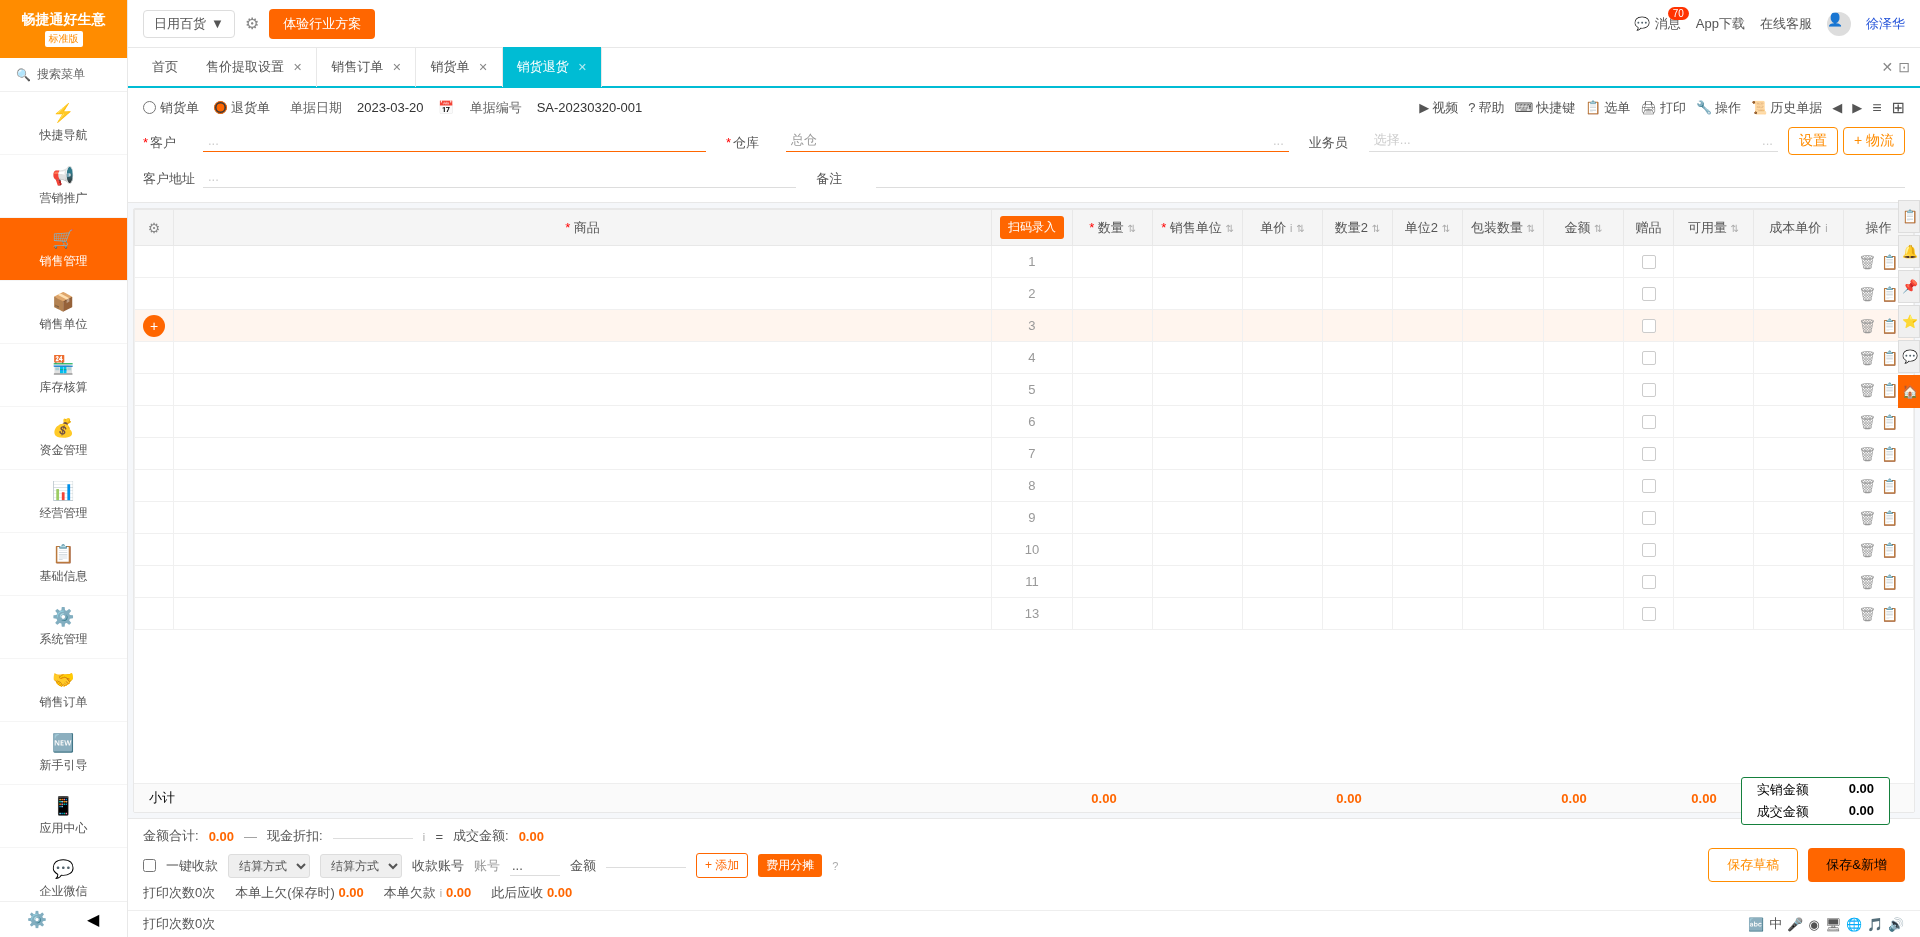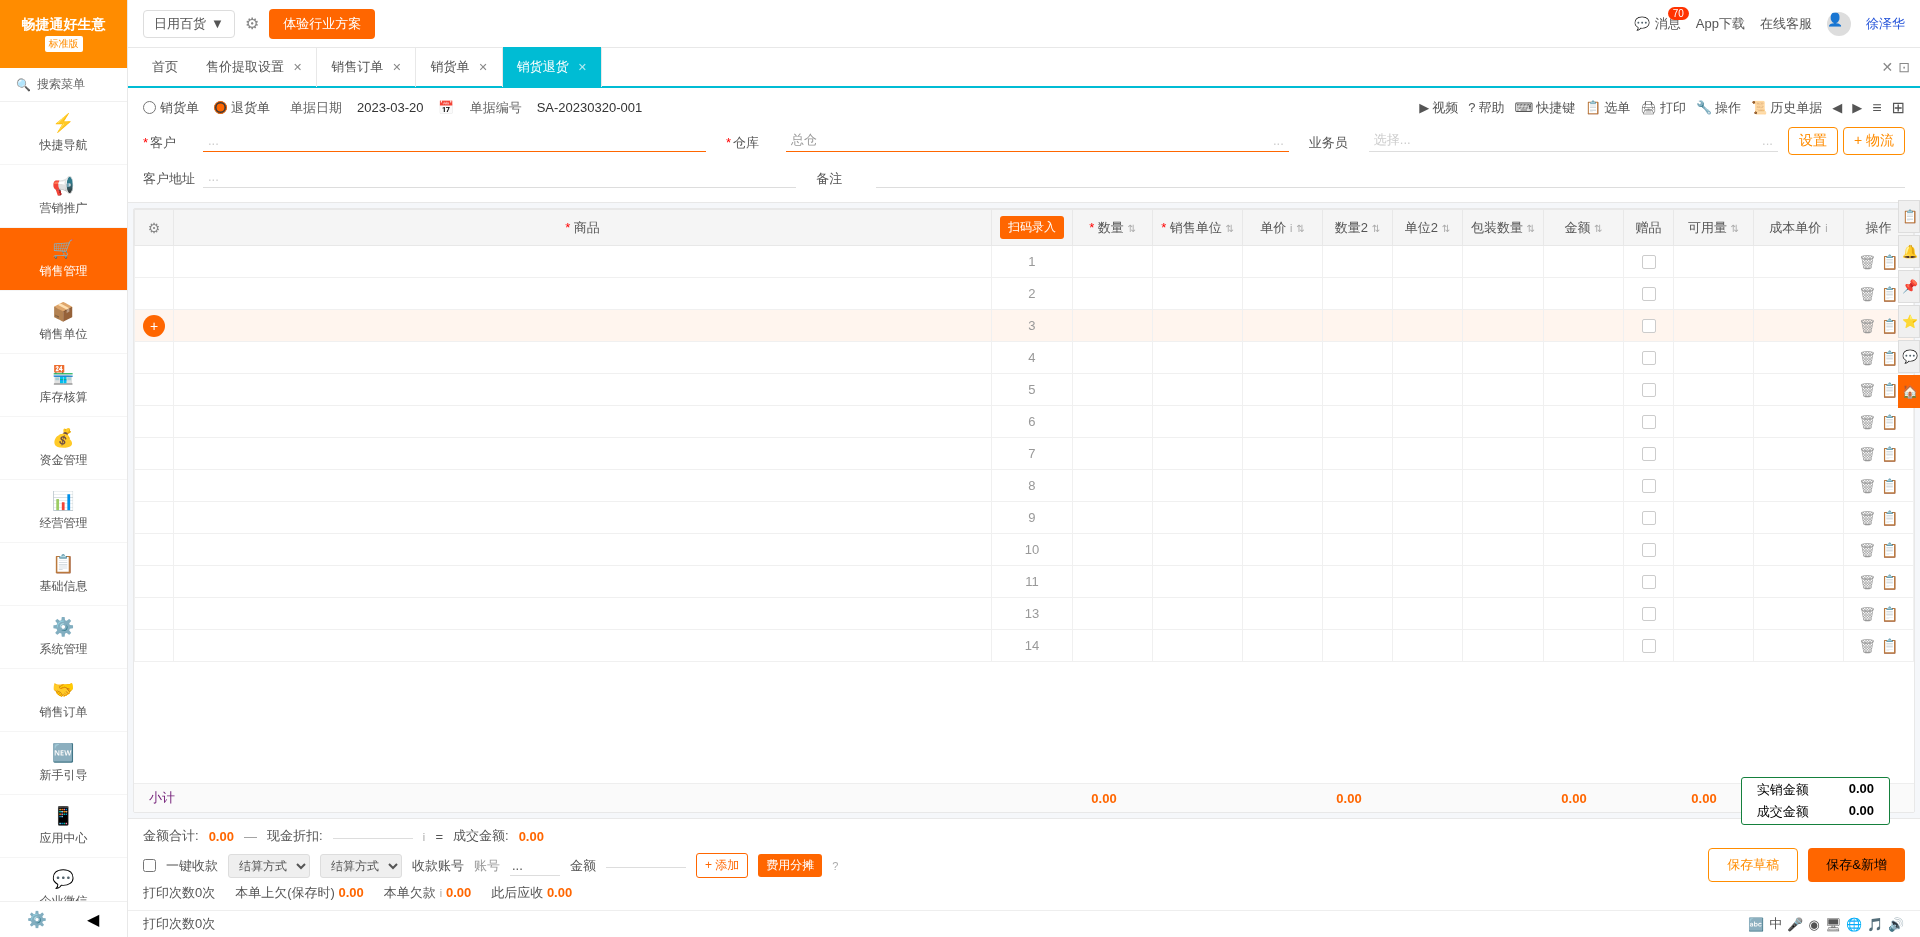--- a/index.html
+++ b/index.html
@@ -1,20 +1,20 @@
 <!DOCTYPE html>
 <html><head>
   <meta charset="utf-8">
   <style>
     * { box-sizing: border-box; margin: 0; padding: 0; font-family: 'Microsoft YaHei', Arial, sans-serif; font-size: 13px; }
     body { background: #f0f2f5; display: flex; height: 937px; overflow: hidden; }
 
     
     .sidebar { width: 128px; background: #fff; display: flex; flex-direction: column; border-right: 1px solid #e8e8e8; flex-shrink: 0; }
-    .sidebar-logo { background: #ff8c00; color: #fff; padding: 8px; display: flex; flex-direction: column; align-items: center; justify-content: center; height: 68px; }
+    .sidebar-logo { background: #ff8c00; color: #fff; padding: 8px; display: flex; flex-direction: column; align-items: center; justify-content: center; height: 58px; }
     .sidebar-logo .logo-title { font-size: 14px; font-weight: bold; color: #fff; }
     .sidebar-logo .logo-badge { background: #fff; color: #ff8c00; border-radius: 2px; padding: 1px 4px; font-size: 10px; margin-top: 2px; }
     .sidebar-search { display: flex; align-items: center; padding: 8px 10px; border-bottom: 1px solid #f0f0f0; cursor: pointer; color: #666; }
     .sidebar-search span { margin-left: 6px; font-size: 12px; }
     .sidebar-nav { flex: 1; overflow-y: auto; }
     .sidebar-item { display: flex; flex-direction: column; align-items: center; padding: 10px 5px; cursor: pointer; border-bottom: 1px solid #f5f5f5; color: #555; transition: all 0.2s; }
     .sidebar-item.active { background: #ff6600; color: #fff; }
     .sidebar-item .item-icon { font-size: 18px; margin-bottom: 3px; }
     .sidebar-item .item-label { font-size: 12px; text-align: center; }
     .sidebar-bottom { display: flex; align-items: center; justify-content: space-around; padding: 8px; border-top: 1px solid #f0f0f0; }
@@ -74,21 +74,21 @@
     table { width: 100%; border-collapse: collapse; font-size: 12px; }
     table th { background: #f5f5f5; border: 1px solid #e8e8e8; padding: 6px 8px; text-align: center; color: #555; font-weight: normal; white-space: nowrap; position: sticky; top: 0; z-index: 10; }
     table td { border: 1px solid #f0f0f0; padding: 4px 8px; text-align: center; color: #333; height: 32px; }
     table tr:nth-child(3) td { background: #fff5ee; }
     table .row-num { color: #999; text-align: center; }
     table .row-actions { display: flex; gap: 5px; justify-content: center; }
     table .action-icon { color: #999; cursor: pointer; font-size: 14px; }
     .add-row-btn { width: 22px; height: 22px; background: #ff6600; color: #fff; border-radius: 50%; display: flex; align-items: center; justify-content: center; cursor: pointer; font-size: 14px; }
 
     .table-footer { background: #fafafa; border-top: 1px solid #eee; padding: 5px 10px; display: flex; align-items: center; flex-shrink: 0; }
-    .footer-label { color: #701a75; font-size: 13px; padding-left: 5px; }
+    .footer-label { color: #000000; font-size: 13px; padding-left: 5px; }
     .footer-val { color: #f60; font-weight: bold; }
 
     
     .bottom-area { background: #fff; border-top: 1px solid #e8e8e8; padding: 8px 15px; flex-shrink: 0; }
     .bottom-row1 { display: flex; align-items: center; gap: 10px; font-size: 13px; color: #555; margin-bottom: 8px; }
     .bottom-row2 { display: flex; align-items: center; gap: 10px; font-size: 12px; color: #555; }
     .bottom-row2 input[type="checkbox"] { accent-color: #ff6600; }
     .bottom-select { border: 1px solid #ddd; border-radius: 3px; padding: 3px 6px; font-size: 12px; color: #555; }
     .add-btn { background: #fff; border: 1px solid #ff6600; color: #ff6600; border-radius: 3px; padding: 3px 8px; cursor: pointer; font-size: 12px; display: flex; align-items: center; gap: 2px; }
     .fy-btn { background: #ff6600; color: #fff; border: none; border-radius: 3px; padding: 3px 8px; cursor: pointer; font-size: 12px; }
@@ -724,49 +724,20 @@
     </td>
     <td></td>
     <td></td>
     <td>
       <div class="row-actions">
         <span class="action-icon">🗑</span>
         <span class="action-icon">📋</span>
       </div>
     </td>
   </tr>
-              <tr>
-    <td>
-      
-    </td>
-    <td style="text-align:left;">
-      <input type="text" style="border: none; outline: none; width: 100%; background: transparent; font-size: 12px;">
-    </td>
-    <td class="row-num">14</td>
-    <td></td>
-    <td></td>
-    <td></td>
-    <td></td>
-    <td></td>
-    <td></td>
-    <td></td>
-    <td>
-      <div class="checkbox-cell">
-                    <div class="cb"></div>
-                  </div>
-    </td>
-    <td></td>
-    <td></td>
-    <td>
-      <div class="row-actions">
-        <span class="action-icon">🗑</span>
-        <span class="action-icon">📋</span>
-      </div>
-    </td>
-  </tr>
             </tbody>
         </table>
       </div>
 
       <div class="table-footer">
         <span class="footer-label">小计</span>
         <span style="flex:1.5;"></span>
         <span style="width:80px;text-align:center;"></span>
         <span style="width:80px;text-align:center;" class="footer-val">0.00</span>
         <span style="width:90px;"></span>

